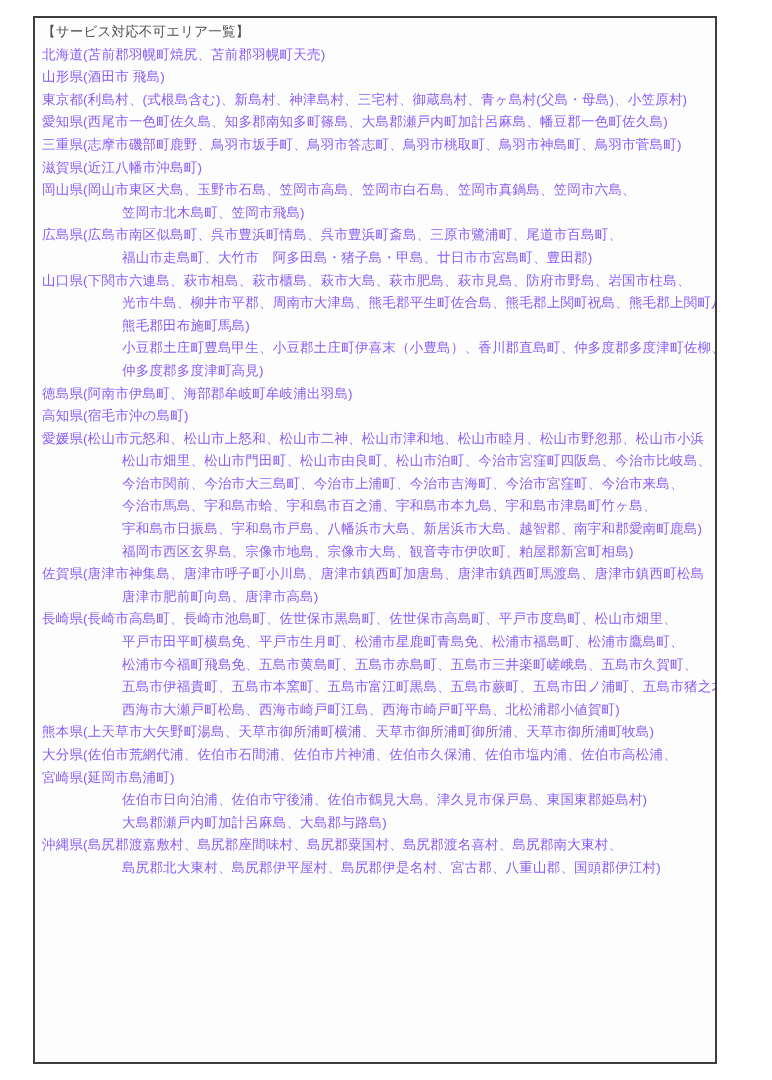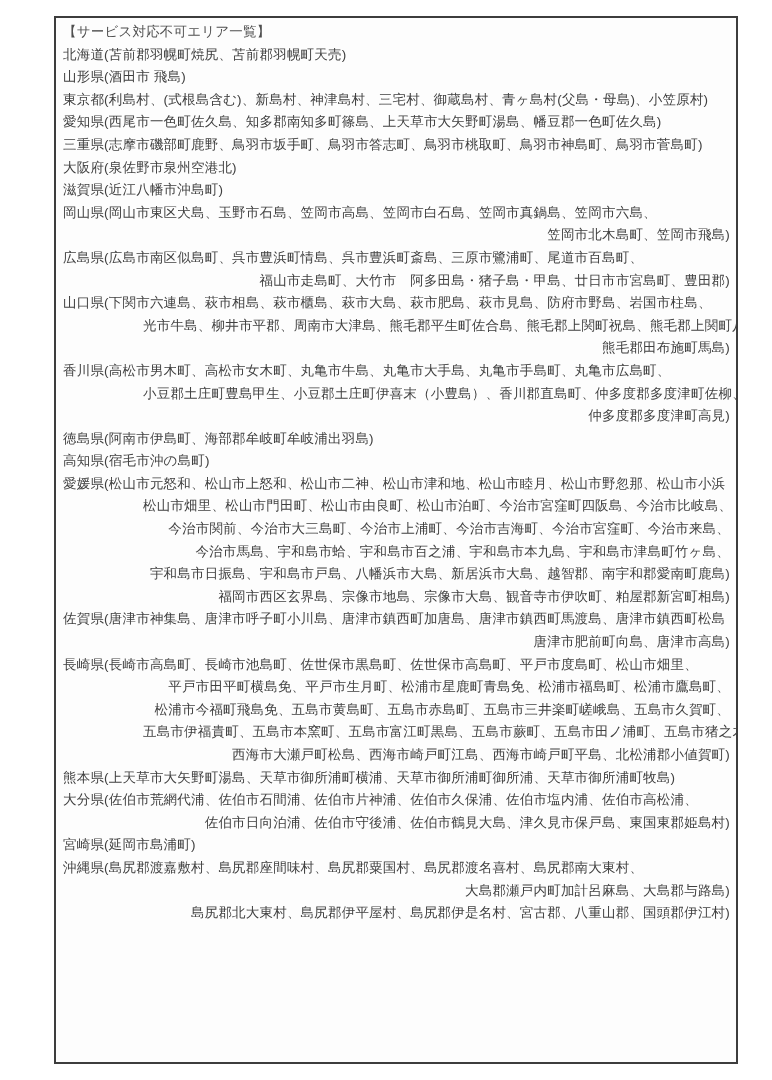--- a/index.html
+++ b/index.html
@@ -12,90 +12,87 @@
   }
   .page {
     position: relative;
     width: 772px;
     height: 1080px;
     background: #ffffff;
     overflow: hidden;
   }
   .list-box {
     position: absolute;
-    left: 54px;
+    left: 33px;
     top: 16px;
     width: 684px;
     height: 1048px;
     box-sizing: border-box;
     border: 2px solid #3d3d3d;
     background: #fdfdfd;
     padding: 3px 6px 0 7px;
     overflow: hidden;
   }
   .line {
     font-size: 13.5px;
     line-height: 22.6px;
-    color: #404040;
+    color: #8b5cf6;
     white-space: nowrap;
     letter-spacing: 0.2px;
   }
   .line.indent {
     padding-left: 80px;
-    text-align: right;
   }
   .title-line {
     font-size: 13.5px;
     line-height: 22.6px;
     color: #4f4f4f;
     white-space: nowrap;
     letter-spacing: 0.2px;
   }
 </style>
 </head>
 <body>
 
 <div class="page">
   <div class="list-box">
     <div class="title-line">【サービス対応不可エリア一覧】</div>
     <div>
         <div class="line">北海道(苫前郡羽幌町焼尻、苫前郡羽幌町天売)</div>
         <div class="line">山形県(酒田市 飛島)</div>
         <div class="line">東京都(利島村、(式根島含む)、新島村、神津島村、三宅村、御蔵島村、青ヶ島村(父島・母島)、小笠原村)</div>
-        <div class="line">愛知県(西尾市一色町佐久島、知多郡南知多町篠島、上天草市大矢野町湯島、幡豆郡一色町佐久島)</div>
+        <div class="line">愛知県(西尾市一色町佐久島、知多郡南知多町篠島、大島郡瀬戸内町加計呂麻島、幡豆郡一色町佐久島)</div>
         <div class="line">三重県(志摩市磯部町鹿野、鳥羽市坂手町、鳥羽市答志町、鳥羽市桃取町、鳥羽市神島町、鳥羽市菅島町)</div>
-        <div class="line">大阪府(泉佐野市泉州空港北)</div>
         <div class="line">滋賀県(近江八幡市沖島町)</div>
         <div class="line">岡山県(岡山市東区犬島、玉野市石島、笠岡市高島、笠岡市白石島、笠岡市真鍋島、笠岡市六島、</div>
         <div class="line indent">笠岡市北木島町、笠岡市飛島)</div>
         <div class="line">広島県(広島市南区似島町、呉市豊浜町情島、呉市豊浜町斎島、三原市鷺浦町、尾道市百島町、</div>
         <div class="line indent">福山市走島町、大竹市　阿多田島・猪子島・甲島、廿日市市宮島町、豊田郡)</div>
         <div class="line">山口県(下関市六連島、萩市相島、萩市櫃島、萩市大島、萩市肥島、萩市見島、防府市野島、岩国市柱島、</div>
         <div class="line indent">光市牛島、柳井市平郡、周南市大津島、熊毛郡平生町佐合島、熊毛郡上関町祝島、熊毛郡上関町八島</div>
         <div class="line indent">熊毛郡田布施町馬島)</div>
-        <div class="line">香川県(高松市男木町、高松市女木町、丸亀市牛島、丸亀市大手島、丸亀市手島町、丸亀市広島町、</div>
         <div class="line indent">小豆郡土庄町豊島甲生、小豆郡土庄町伊喜末（小豊島）、香川郡直島町、仲多度郡多度津町佐柳、</div>
         <div class="line indent">仲多度郡多度津町高見)</div>
         <div class="line">徳島県(阿南市伊島町、海部郡牟岐町牟岐浦出羽島)</div>
         <div class="line">高知県(宿毛市沖の島町)</div>
         <div class="line">愛媛県(松山市元怒和、松山市上怒和、松山市二神、松山市津和地、松山市睦月、松山市野忽那、松山市小浜</div>
         <div class="line indent">松山市畑里、松山市門田町、松山市由良町、松山市泊町、今治市宮窪町四阪島、今治市比岐島、</div>
         <div class="line indent">今治市関前、今治市大三島町、今治市上浦町、今治市吉海町、今治市宮窪町、今治市来島、</div>
         <div class="line indent">今治市馬島、宇和島市蛤、宇和島市百之浦、宇和島市本九島、宇和島市津島町竹ヶ島、</div>
         <div class="line indent">宇和島市日振島、宇和島市戸島、八幡浜市大島、新居浜市大島、越智郡、南宇和郡愛南町鹿島)</div>
         <div class="line indent">福岡市西区玄界島、宗像市地島、宗像市大島、観音寺市伊吹町、粕屋郡新宮町相島)</div>
         <div class="line">佐賀県(唐津市神集島、唐津市呼子町小川島、唐津市鎮西町加唐島、唐津市鎮西町馬渡島、唐津市鎮西町松島</div>
         <div class="line indent">唐津市肥前町向島、唐津市高島)</div>
         <div class="line">長崎県(長崎市高島町、長崎市池島町、佐世保市黒島町、佐世保市高島町、平戸市度島町、松山市畑里、</div>
         <div class="line indent">平戸市田平町横島免、平戸市生月町、松浦市星鹿町青島免、松浦市福島町、松浦市鷹島町、</div>
         <div class="line indent">松浦市今福町飛島免、五島市黄島町、五島市赤島町、五島市三井楽町嵯峨島、五島市久賀町、</div>
         <div class="line indent">五島市伊福貴町、五島市本窯町、五島市富江町黒島、五島市蕨町、五島市田ノ浦町、五島市猪之木町</div>
         <div class="line indent">西海市大瀬戸町松島、西海市崎戸町江島、西海市崎戸町平島、北松浦郡小値賀町)</div>
         <div class="line">熊本県(上天草市大矢野町湯島、天草市御所浦町横浦、天草市御所浦町御所浦、天草市御所浦町牧島)</div>
         <div class="line">大分県(佐伯市荒網代浦、佐伯市石間浦、佐伯市片神浦、佐伯市久保浦、佐伯市塩内浦、佐伯市高松浦、</div>
+        <div class="line">宮崎県(延岡市島浦町)</div>
         <div class="line indent">佐伯市日向泊浦、佐伯市守後浦、佐伯市鶴見大島、津久見市保戸島、東国東郡姫島村)</div>
-        <div class="line">宮崎県(延岡市島浦町)</div>
+        <div class="line indent">大島郡瀬戸内町加計呂麻島、大島郡与路島)</div>
         <div class="line">沖縄県(島尻郡渡嘉敷村、島尻郡座間味村、島尻郡粟国村、島尻郡渡名喜村、島尻郡南大東村、</div>
-        <div class="line indent">大島郡瀬戸内町加計呂麻島、大島郡与路島)</div>
         <div class="line indent">島尻郡北大東村、島尻郡伊平屋村、島尻郡伊是名村、宮古郡、八重山郡、国頭郡伊江村)</div>
       </div>
   </div>
 </div>
 
 </body></html>

